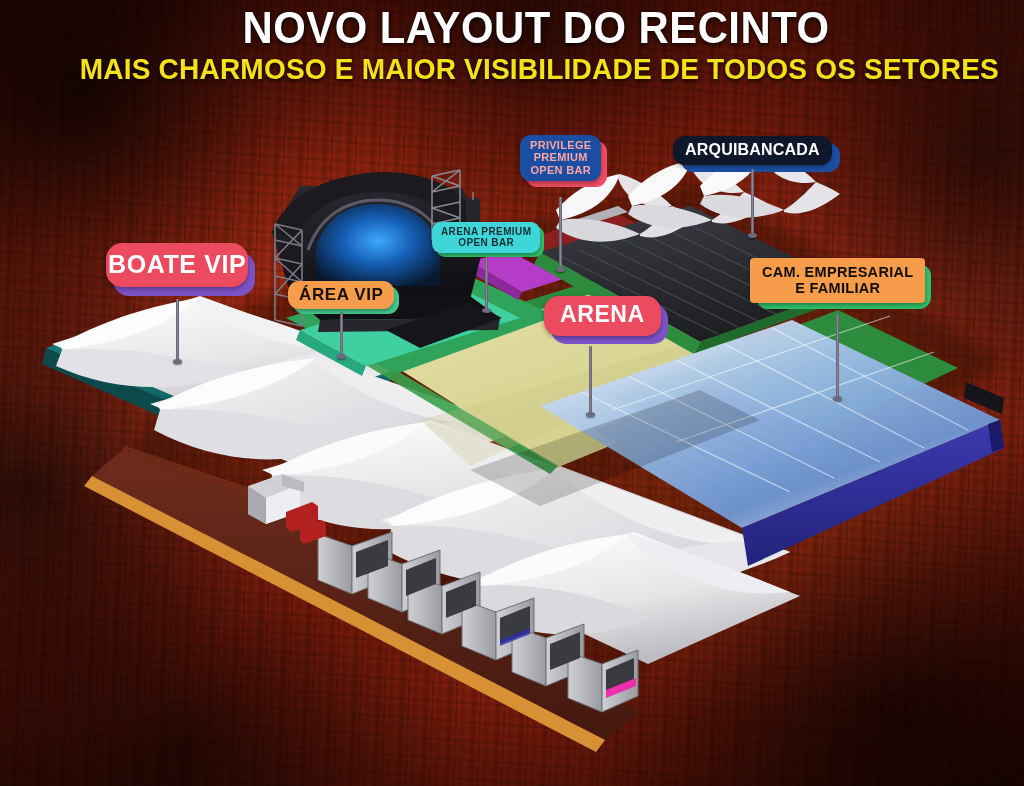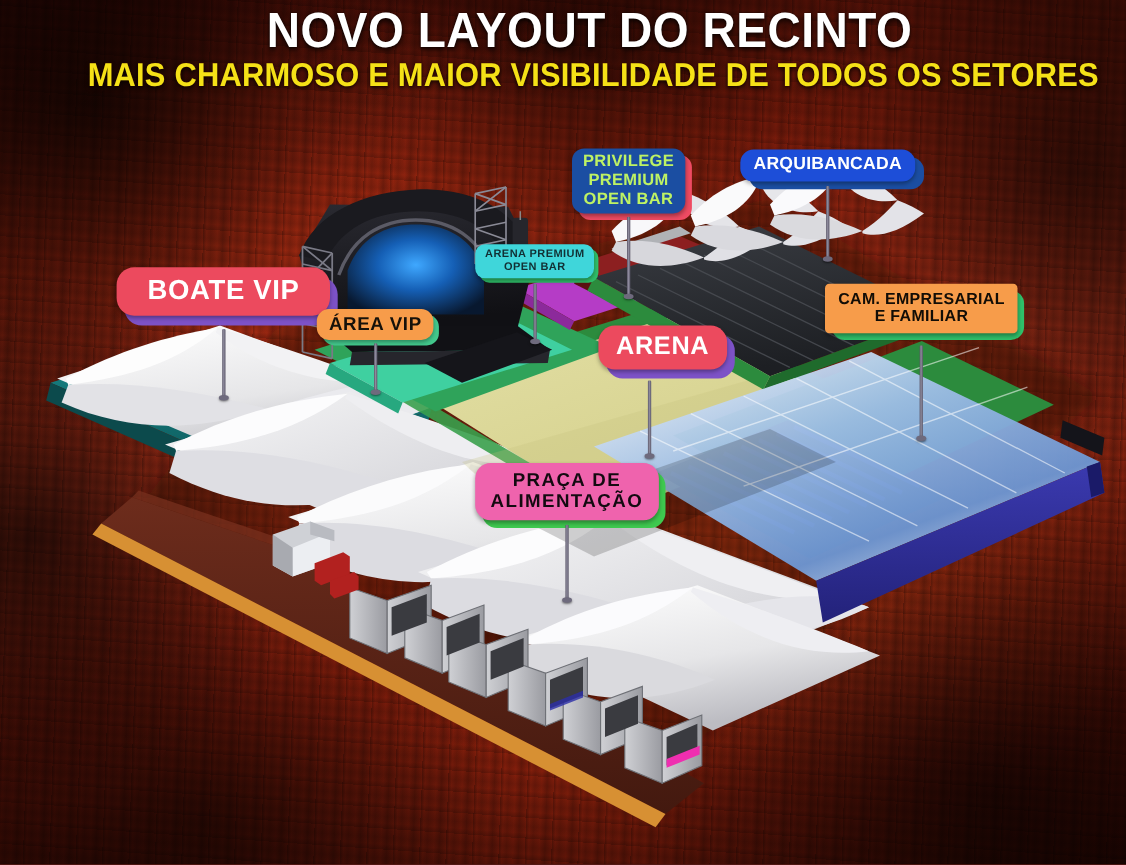--- a/index.html
+++ b/index.html
@@ -126,41 +126,41 @@
     box-shadow: 0 2px 4px rgba(0,0,0,.35);
   }
   .chip .shadowbox {
     position: absolute;
     inset: 0;
     border-radius: 13px;
     z-index: -1;
   }
 
   .lbl-boate   { left: 106px; top: 243px; }
-  .lbl-boate   .chip { background:#ec4a5e; color:#fff; font-size:25px; padding:7px 28px 9px; border-radius:16px;}
+  .lbl-boate   .chip { background:#ec4a5e; color:#fff; font-size:25px; padding:7px 2px 9px; border-radius:16px;}
   .lbl-boate   .shadowbox { background:#7d52c7; transform: translate(7px, 9px); border-radius:16px;}
   .lbl-boate   .pole { top: 56px; height: 62px; }
 
   .lbl-areavip { left: 288px; top: 281px; }
   .lbl-areavip .chip { background:#f79c4a; color:#16110a; font-size:17px; padding:4px 11px 5px; border-radius:11px;}
   .lbl-areavip .shadowbox { background:#43c98d; transform: translate(5px, 5px); border-radius:11px;}
   .lbl-areavip .pole { top: 31px; height: 44px; }
 
   .lbl-apob    { left: 432px; top: 222px; }
   .lbl-apob    .chip { background:#3fd6da; color:#123034; font-size:10px; padding:4px 9px 5px; border-radius:9px; letter-spacing:.4px;}
   .lbl-apob    .shadowbox { background:#2fc06a; transform: translate(4px, 4px); border-radius:9px;}
   .lbl-apob    .pole { top: 36px; height: 52px; }
 
   .lbl-ppob    { left: 520px; top: 135px; }
-  .lbl-ppob    .chip { background:#1b4ea2; color:#bef264; font-size:15px; padding:4px 10px 5px; border-radius:11px; letter-spacing:.3px;}
+  .lbl-ppob    .chip { background:#1b4ea2; color:#fca5a5; font-size:11px; padding:4px 10px 5px; border-radius:11px; letter-spacing:.3px;}
   .lbl-ppob    .shadowbox { background:#ef4b63; transform: translate(6px, 6px); border-radius:11px;}
   .lbl-ppob    .pole { top: 62px; height: 72px; }
 
   .lbl-arqui   { left: 673px; top: 136px; }
-  .lbl-arqui   .chip { background:#1d4ed8; color:#fff; font-size:16px; padding:5px 12px 6px; border-radius:12px; letter-spacing:.2px;}
+  .lbl-arqui   .chip { background:#0f172a; color:#fff; font-size:16px; padding:5px 12px 6px; border-radius:12px; letter-spacing:.2px;}
   .lbl-arqui   .shadowbox { background:#1b4ea2; transform: translate(8px, 7px); border-radius:12px;}
   .lbl-arqui   .pole { top: 33px; height: 66px; }
 
   .lbl-cam     { left: 750px; top: 258px; }
   .lbl-cam     .chip { background:#f79c4a; color:#120d06; font-size:14.5px; padding:6px 12px 7px; border-radius:4px; letter-spacing:.3px;}
   .lbl-cam     .shadowbox { background:#2fc06a; transform: translate(6px, 6px); border-radius:12px;}
   .lbl-cam     .pole { top: 56px; height: 84px; }
 
   .lbl-arena   { left: 521px; top: 296px; }
   .lbl-arena   .chip { background:#ec4a5e; color:#fff; font-size:23px; padding:6px 16px 8px; border-radius:15px;margin-left:23px;}
@@ -503,19 +503,14 @@
     <div class="pole"></div>
     <div class="chip">CAM. EMPRESARIAL
 E FAMILIAR<span class="shadowbox"></span></div>
   </div>
 
   <div class="pin lbl-arena">
     <div class="pole"></div>
     <div class="chip">ARENA<span class="shadowbox"></span></div>
   </div>
 
-  <div class="pin lbl-praca">
-    <div class="pole"></div>
-    <div class="chip">PRAÇA DE
-ALIMENTAÇÃO<span class="shadowbox"></span></div>
-  </div>
 
 </div>
 
 </body></html>

